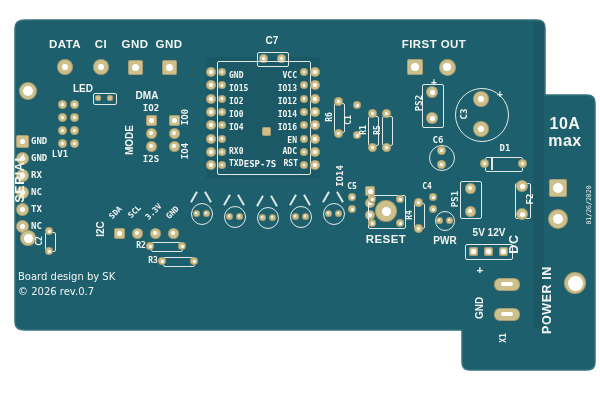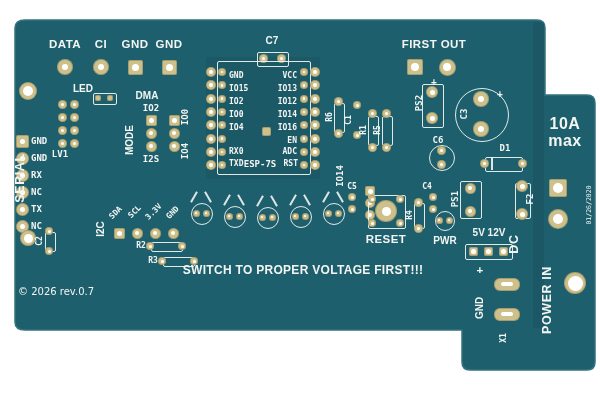--- a/index.html
+++ b/index.html
@@ -523,15 +523,15 @@
       <span class="lbl ref" style="left: 297px; top: 89px; transform: translate(-100%, -50%);">IO13</span>
       <span class="lbl ref" style="left: 297px; top: 102px; transform: translate(-100%, -50%);">IO12</span>
       <span class="lbl ref" style="left: 297px; top: 115px; transform: translate(-100%, -50%);">IO14</span>
       <span class="lbl ref" style="left: 297px; top: 128px; transform: translate(-100%, -50%);">IO16</span>
       <span class="lbl ref" style="left: 297px; top: 141px; transform: translate(-100%, -50%);">EN</span>
       <span class="lbl ref" style="left: 297px; top: 152px; transform: translate(-100%, -50%);">ADC</span>
       <span class="lbl ref9" style="left: 260px; top: 164px; transform: translate(-50%, -50%);">ESP-7S</span>
       <span class="lbl ref" style="left: 298px; top: 164px; transform: translate(-100%, -50%);">RST</span>
     </div>
 
-  <div class="lbl warn" style="left:303px;top:270px;transform:translate(-50%,-50%);">SWITCH TO PROPER VOLTAGE FIRST!!!</div>
+  <div class="lbl cred" style="left:18px;top:277px;transform:translate(0,-50%);">Board design by SK</div>
   <div class="lbl cred" style="left:18px;top:292px;transform:translate(0,-50%);">© 2026 rev.0.7</div>
 </div>
 
 </body></html>

